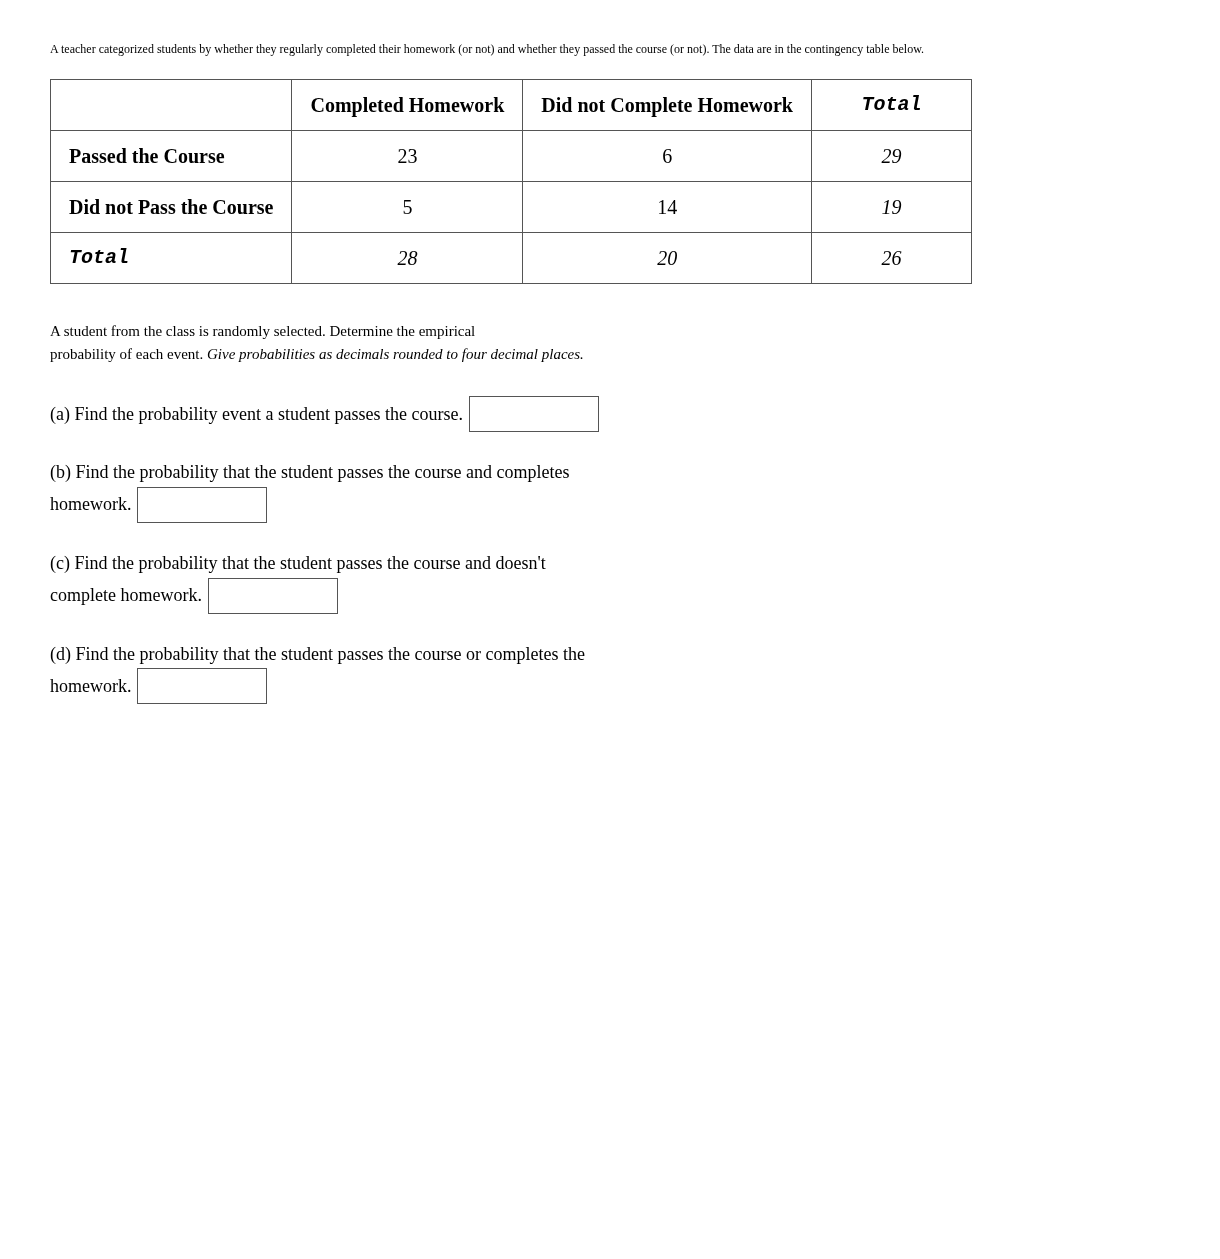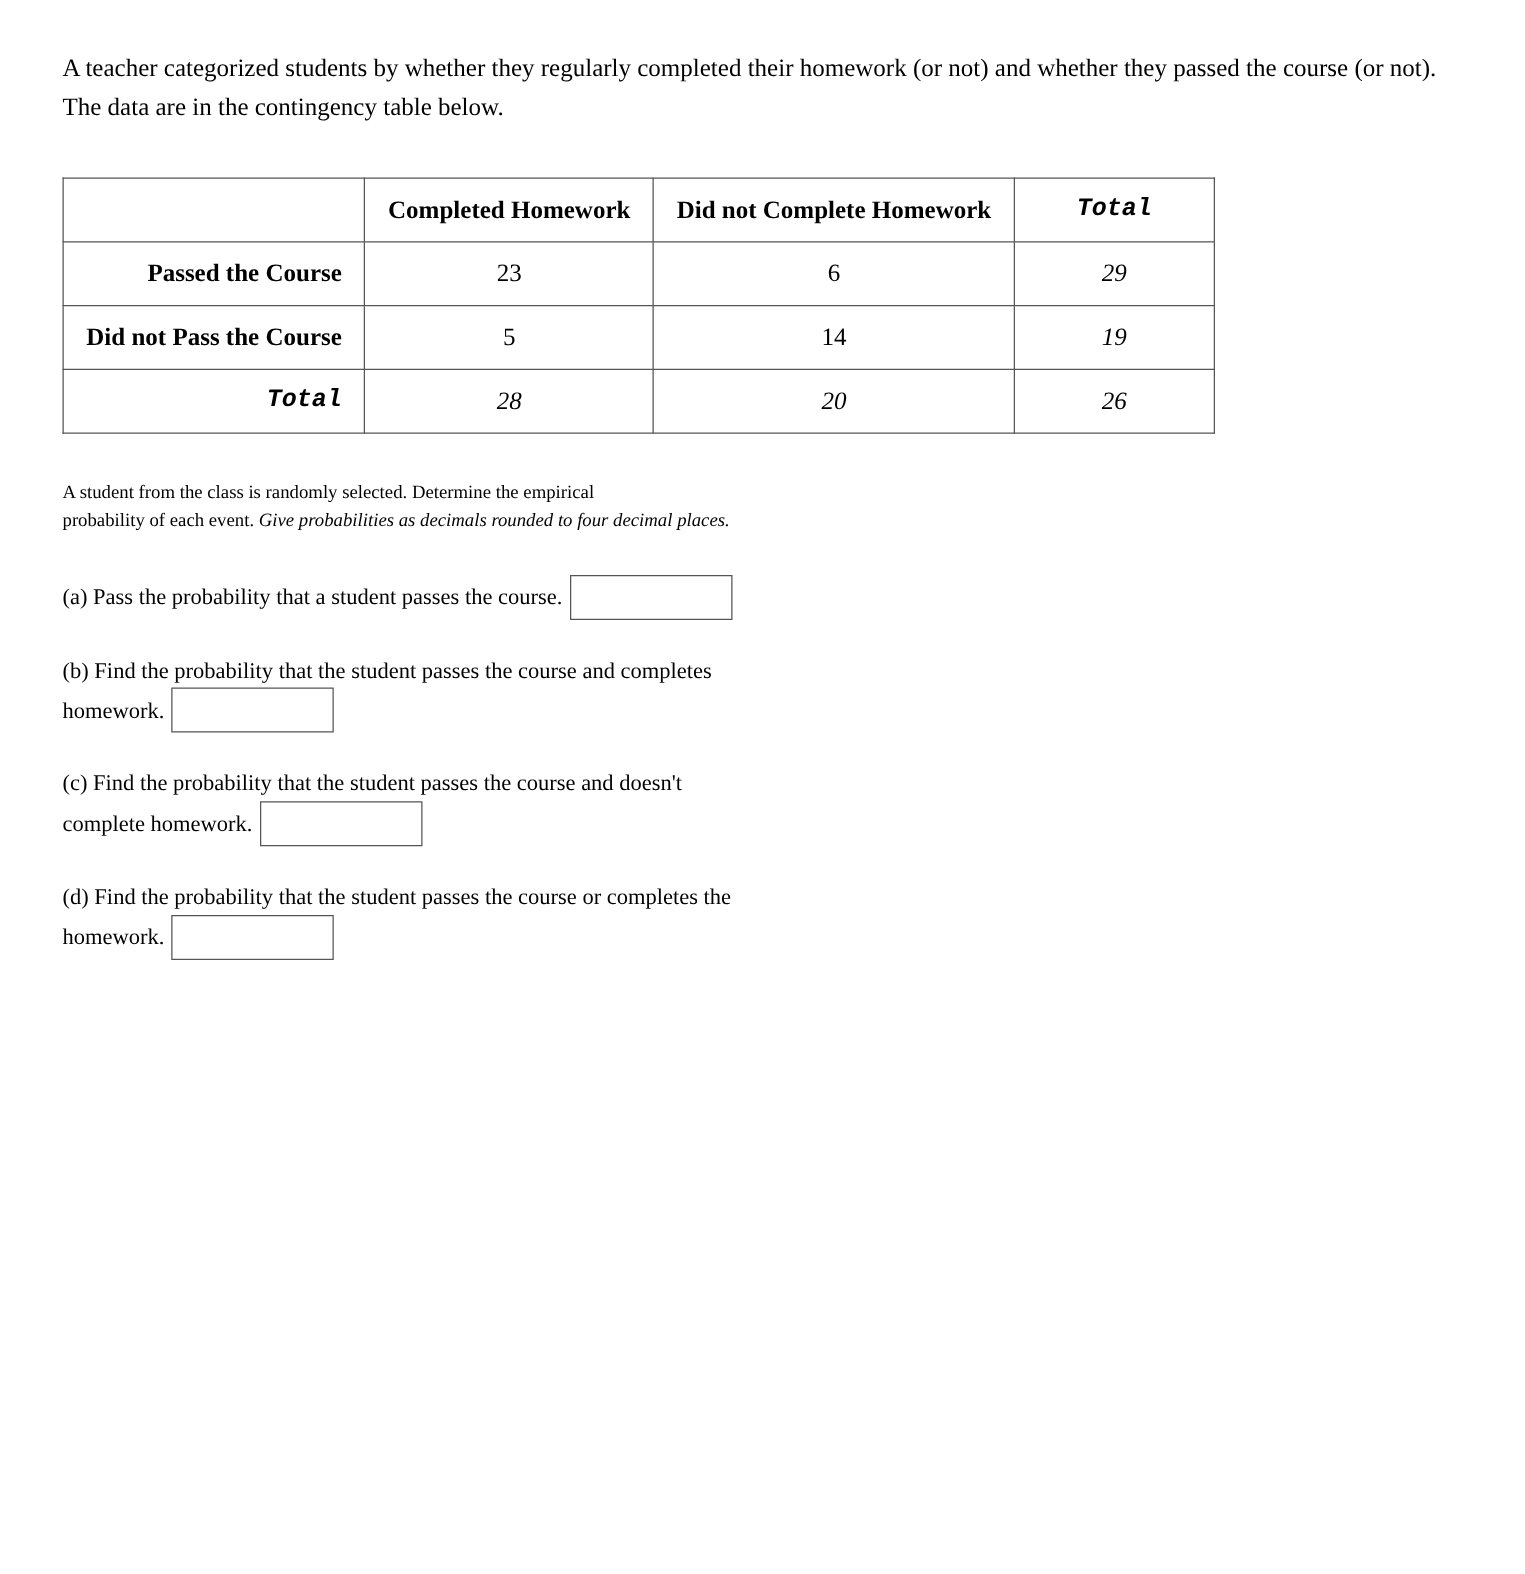--- a/index.html
+++ b/index.html
@@ -12,41 +12,41 @@
       font-family: Georgia, 'Times New Roman', serif;
       background: #ffffff;
       color: #000000;
       font-size: 18px;
       line-height: 1.5;
       padding: 40px 50px;
       max-width: 1220px;
     }
 
     .intro-text {
-      font-size: 20px;
+      font-size: 12px;
       line-height: 1.55;
-      margin-bottom: 40px;
+      margin-bottom: 20px;
     }
 
     .contingency-table {
       border-collapse: collapse;
       margin-bottom: 36px;
       font-size: 20px;
     }
 
     .contingency-table td,
     .contingency-table th {
       border: 1.5px solid #555;
       padding: 10px 18px;
       text-align: center;
       vertical-align: middle;
     }
 
     .contingency-table .row-header {
-      text-align: right;
+      text-align: left;
       font-weight: bold;
       min-width: 160px;
     }
 
     .contingency-table .col-header {
       font-weight: bold;
       min-width: 160px;
     }
 
     .contingency-table .total-label {
@@ -136,21 +136,21 @@
 
 <div class="description-text">
   <span>A student from the class is randomly selected. Determine the empirical</span>
   <br>
   <span>probability of each event.</span>
   <em> <span>Give probabilities as decimals rounded to four decimal places.</span></em>
 </div>
 
 <div class="question-block">
   <div class="question-inline">
-    <span>(a) Pass the probability that a student passes the course.</span>
+    <span>(a) Find the probability event a student passes the course.</span>
     <input class="answer-input" type="text" value="" style="">
   </div>
 </div>
 
 <div class="question-block">
   <span>(b) Find the probability that the student passes the course and completes</span>
   <div class="question-inline">
     <span>homework.</span>
     <input class="answer-input" type="text" value="" style="">
   </div>

